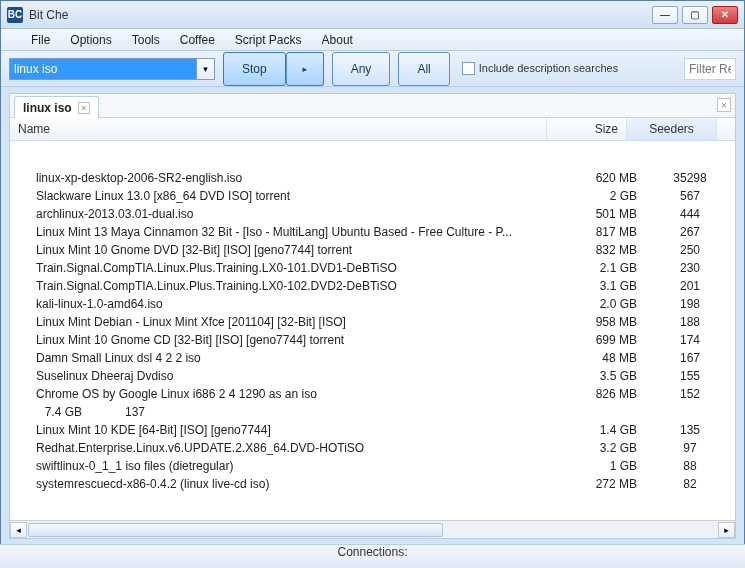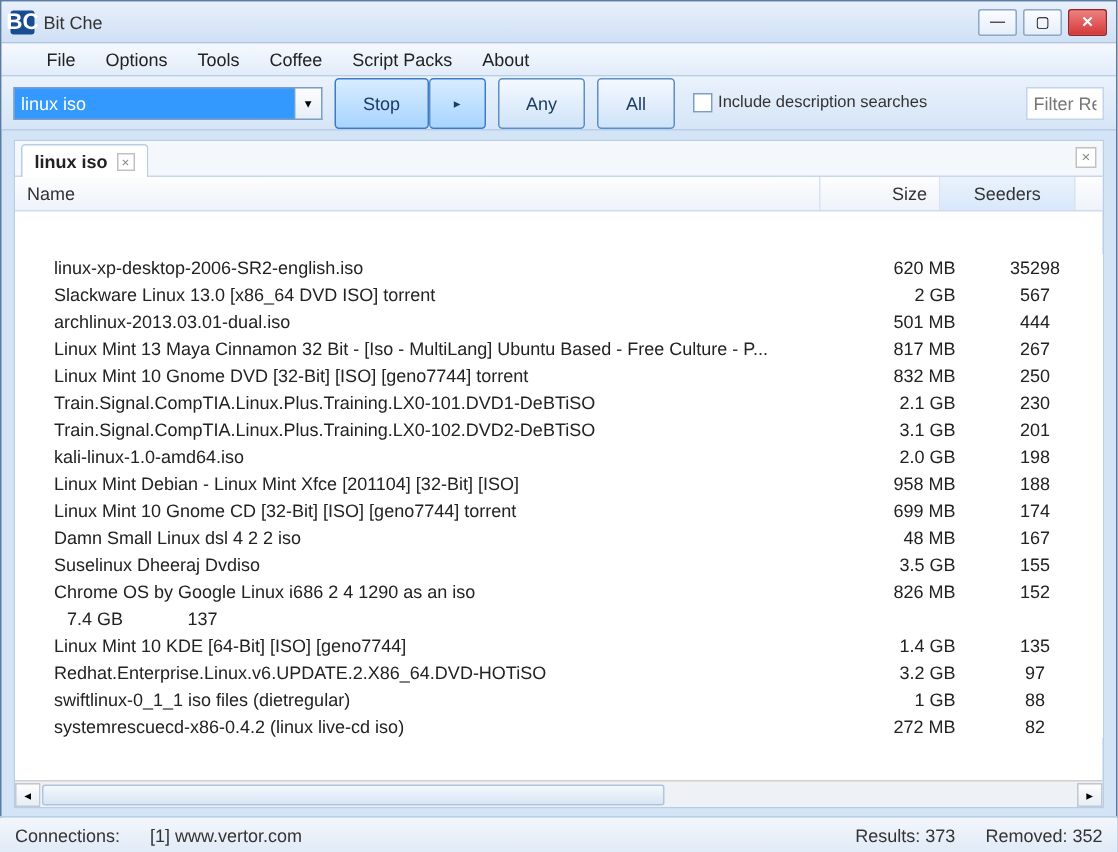--- a/index.html
+++ b/index.html
@@ -1,20 +1,20 @@
 <!DOCTYPE html>
 <html><head>
 <meta charset="utf-8">
 <style>
 * { margin: 0; padding: 0; box-sizing: border-box; font-family: "Segoe UI", Tahoma, sans-serif; font-size: 12px; }
 body { background: #d4e4f7; width: 745px; height: 568px; overflow: hidden; border: 1px solid #5a7ca0; }
 
 
 .titlebar { height: 28px; background: linear-gradient(#e8f0fb, #d0e0f5); display: flex; align-items: center; padding: 0 6px; border-bottom: 1px solid #b0c4de; }
-.titlebar .app-icon { width: 16px; height: 16px; background: #1a4d8f; color: #fff; font-size: 15px; font-weight: bold; display: inline-flex; align-items: center; justify-content: center; border-radius: 2px; margin-right: 6px; }
+.titlebar .app-icon { width: 16px; height: 16px; background: #1a4d8f; color: #fff; font-size: 10px; font-weight: bold; display: inline-flex; align-items: center; justify-content: center; border-radius: 2px; margin-right: 6px; }
 .titlebar .title { flex: 1; color: #333; }
 .titlebar .wbtn { width: 26px; height: 18px; margin-left: 4px; border: 1px solid #8fa8c8; background: linear-gradient(#fbfdff,#e6eef9); border-radius: 2px; display: inline-flex; align-items: center; justify-content: center; font-size: 10px; cursor: pointer; }
 .titlebar .wbtn.close { background: linear-gradient(#f08080,#d43939); border-color: #a02020; color: #fff; font-weight: bold; }
 
 
 .menubar { height: 22px; background: linear-gradient(#f5f9fe,#e2ecf9); display: flex; align-items: center; padding: 0 20px; border-bottom: 1px solid #b8cde6; }
 .menubar .mitem { padding: 2px 10px; color: #222; cursor: pointer; }
 
 
 .toolbar { height: 36px; background: linear-gradient(#eaf2fc,#d6e5f7); display: flex; align-items: center; padding: 0 8px; border-bottom: 1px solid #b8cde6; gap: 8px; }
@@ -54,21 +54,21 @@
 .td.size { width: 80px; text-align: right; }
 .td.seeders { width: 90px; text-align: center; }
 
 
 .hscroll { height: 18px; background: #f0f0f0; border-top: 1px solid #d0d0d0; display: flex; align-items: center; }
 .hscroll .arrow { width: 17px; height: 16px; background: linear-gradient(#fdfdfe,#e6eef5); border: 1px solid #c0c8d4; display: inline-flex; align-items: center; justify-content: center; font-size: 9px; cursor: pointer; }
 .hscroll .track { flex: 1; height: 16px; background: #eef2f7; position: relative; }
 .hscroll .thumb { position: absolute; left: 0; top: 0; height: 14px; width: 60%; margin:1px; background: linear-gradient(#f4f8fd,#d8e5f4); border: 1px solid #b0c4de; border-radius: 2px; }
 
 
-.statusbar { position: absolute; bottom: 0; left: 0; right: 0; height: 24px; background: linear-gradient(#f3f7fc,#e0eaf6); border-top: 1px solid #b8cde6; display: flex; align-items: center; padding: 0 10px; gap: 20px; color: #333; font-size: 11px; }
+.statusbar { position: absolute; bottom: 0; left: 0; right: 0; height: 24px; background: linear-gradient(#f3f7fc,#e0eaf6); border-top: 1px solid #b8cde6; display: flex; align-items: center; padding: 0 10px; gap: 20px; color: #333; font-size: 11px; flex-direction: column; }
 .statusbar .spacer { flex: 1; }
 
 
 .tbody::-webkit-scrollbar { width: 17px; }
 .tbody::-webkit-scrollbar-track { background: #eef2f7; }
 .tbody::-webkit-scrollbar-thumb { background: linear-gradient(90deg,#f4f8fd,#d8e5f4); border: 1px solid #b0c4de; border-radius: 2px; }
 .tbody::-webkit-scrollbar-button { height: 17px; background: linear-gradient(#fdfdfe,#e6eef5); border: 1px solid #c0c8d4; }
 </style>
 </head>
 <body>

